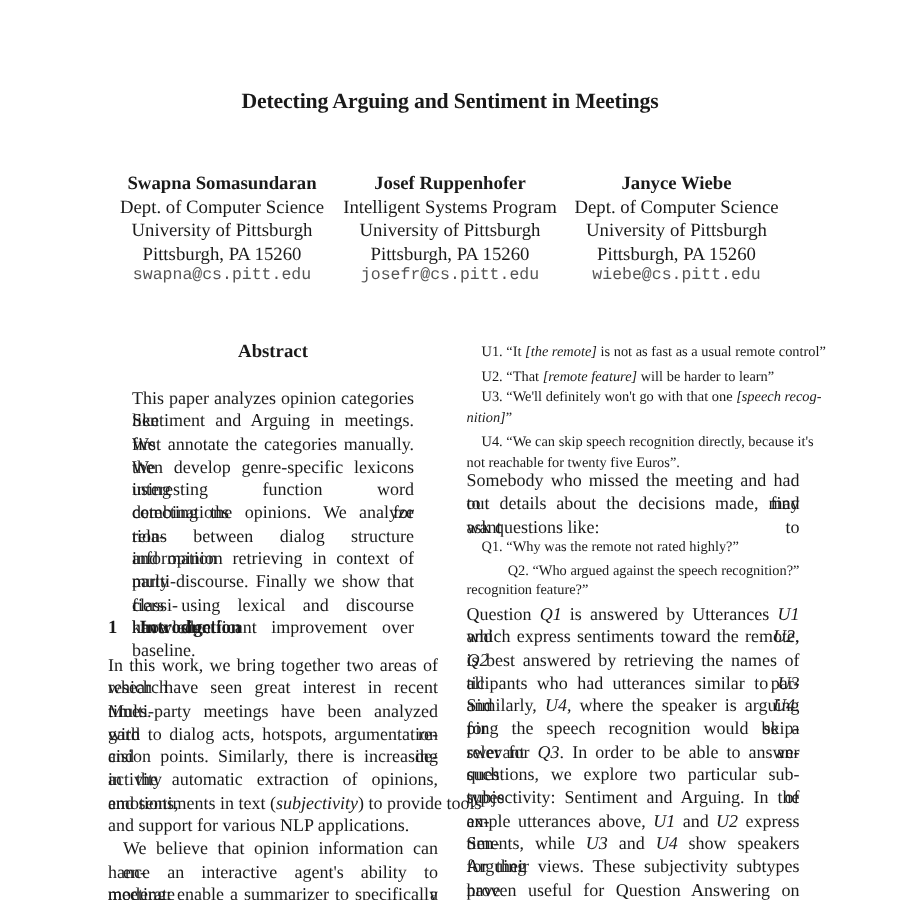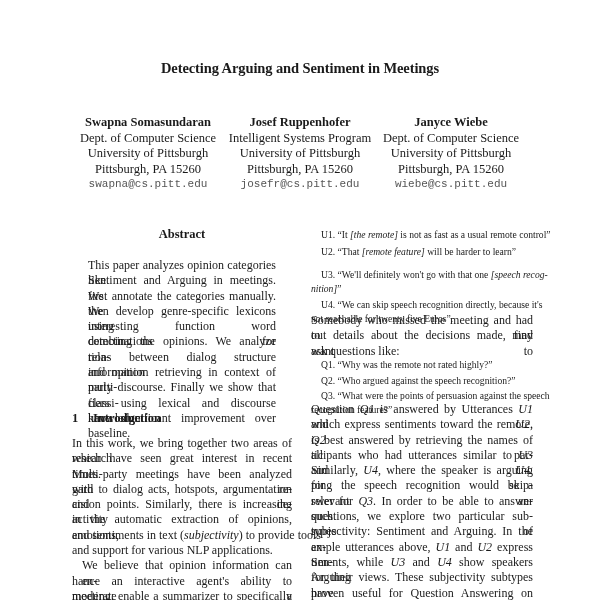--- a/index.html
+++ b/index.html
@@ -78,36 +78,35 @@
     <span class="line">and support for various NLP applications.</span>
     <span class="line just" style="padding-left:10px;">We believe that opinion information can en-</span>
     <span class="line just">hance an interactive agent's ability to moderate a</span>
     <span class="line just">meeting; enable a summarizer to specifically report</span>
 
   </div>
 
   <div class="col small ex" style="left:311px; width:222px; top:228px;">
     <span class="line indent"><span>U1.</span> <span>“It </span><i>[the remote]</i><span> is not as fast as a usual remote control”</span></span>
     <span class="line indent" style="margin-top:3px;"><span>U2.</span> <span>“That </span><i>[remote feature]</i><span> will be harder to learn”</span></span>
-    <span class="line indent" style="margin-top:10px;"><span>U3.</span> <span>“We'll definitely won't go with that one </span><i>[speech recog-</i></span>
+    <span class="line indent" style="margin-top:0;"><span>U3.</span> <span>“We'll definitely won't go with that one </span><i>[speech recog-</i></span>
     <span class="line"><i>nition]</i><span>”</span></span>
     <span class="line indent" style="margin-top:3px;"><span>U4.</span>  <span>“We can skip speech recognition directly, because it's</span></span>
     <span class="line">not reachable for twenty five Euros”.</span>
   </div>
 
   <div class="col" style="left:311px; width:222px; top:313px;">
     <span class="line just">Somebody who missed the meeting and had to find</span>
     <span class="line just">out details about the decisions made, may want to</span>
     <span class="line">ask questions like:</span>
   </div>
 
   <div class="col small ex" style="left:311px; width:222px; top:358px;">
     <span class="line indent"><span>Q1.</span> <span>“Why was the remote not rated highly?”</span></span>
-    <span class="line indent" style="margin-top:2px;"><span>Q2.</span> <span>“Who argued against the speech recognition?”</span></span>
-    <span class="line indent" style="margin-top:2px;"><span>Q3.</span> <span>“What were the points of persuasion against the speech</span></span>
+    <span class="line indent" style="margin-top:2px;text-align:right;"><span>Q2.</span> <span>“Who argued against the speech recognition?”</span></span>
     <span class="line">recognition feature?”</span>
   </div>
 
   <div class="col" style="left:311px; width:222px; top:402px;">
     <span class="line just"><span>Question </span><i>Q1</i><span> is answered by Utterances </span><i>U1</i><span> and </span><i>U2</i><span>,</span></span>
     <span class="line just"><span>which express sentiments toward the remote.  </span><i>Q2</i></span>
     <span class="line just">is best answered by retrieving the names of all par-</span>
     <span class="line just"><span>ticipants who had utterances similar to </span><i>U3</i><span> and </span><i>U4</i><span>.</span></span>
     <span class="line just"><span>Similarly, </span><i>U4</i><span>, where the speaker is arguing for skip-</span></span>
     <span class="line just">ping the speech recognition would be a relevant an-</span>

